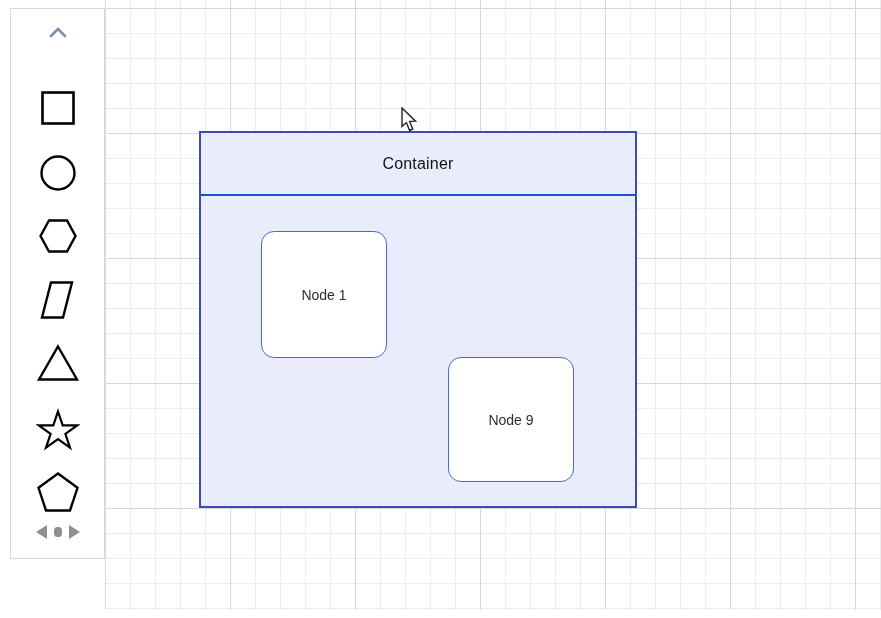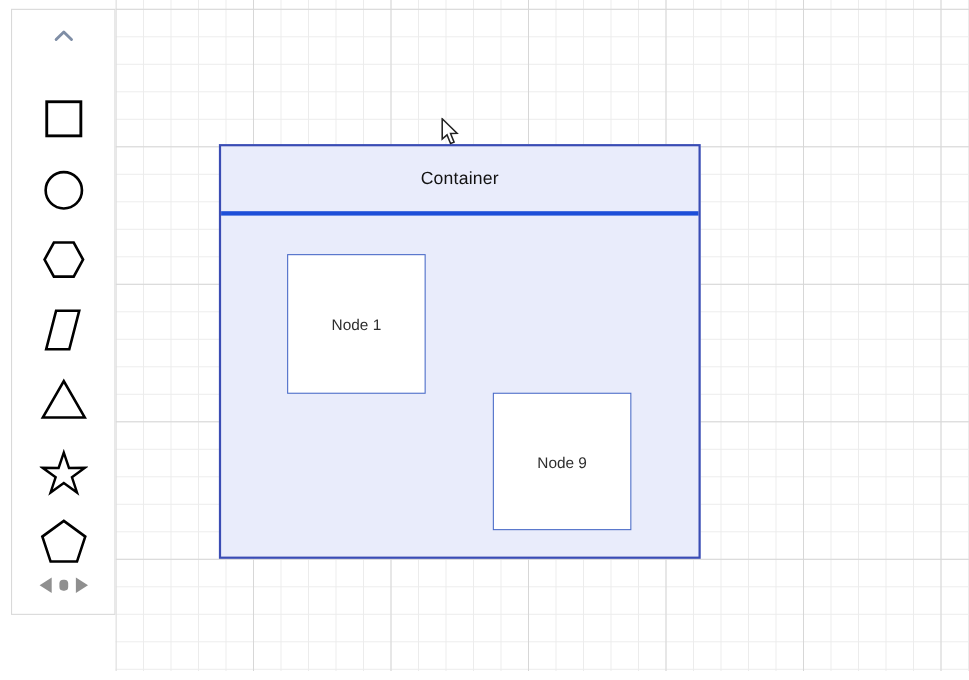--- a/index.html
+++ b/index.html
@@ -65,37 +65,37 @@
   .container-shape {
     position: absolute;
     left: 199px; top: 131px;
     width: 438px; height: 377px;
     background: #e9ecfb;
     border: 2px solid #3a4cb4;
     z-index: 2;
   }
   .container-header {
     height: 63px;
-    border-bottom: 4px solid #1d4ed8;
+    border-bottom: 2px solid #1d4ed8;
     display: flex;
     align-items: center;
     justify-content: center;
   }
   .container-label {
     font-size: 16px;
     color: #121212;
     letter-spacing: 0.2px;
   }
 
   
   .node {
     position: absolute;
     background: #ffffff;
     border: 1.5px solid #4a6bc8;
-    border-radius: 0;
+    border-radius: 13px;
     display: flex;
     align-items: center;
     justify-content: center;
     z-index: 3;
     cursor: pointer;
   }
   .node-1 { left: 261px; top: 231px; width: 126px; height: 127px; }
   .node-2 { left: 448px; top: 357px; width: 126px; height: 125px; }
   .node-label { font-size: 14px; color: #2e2e2e; }
 

